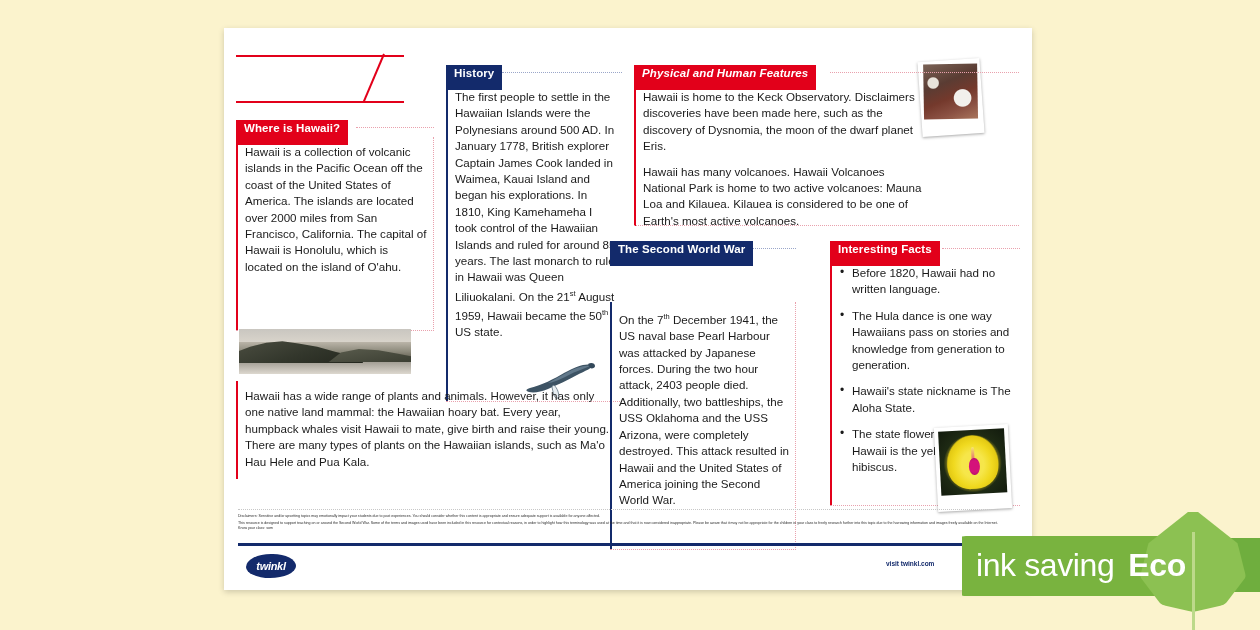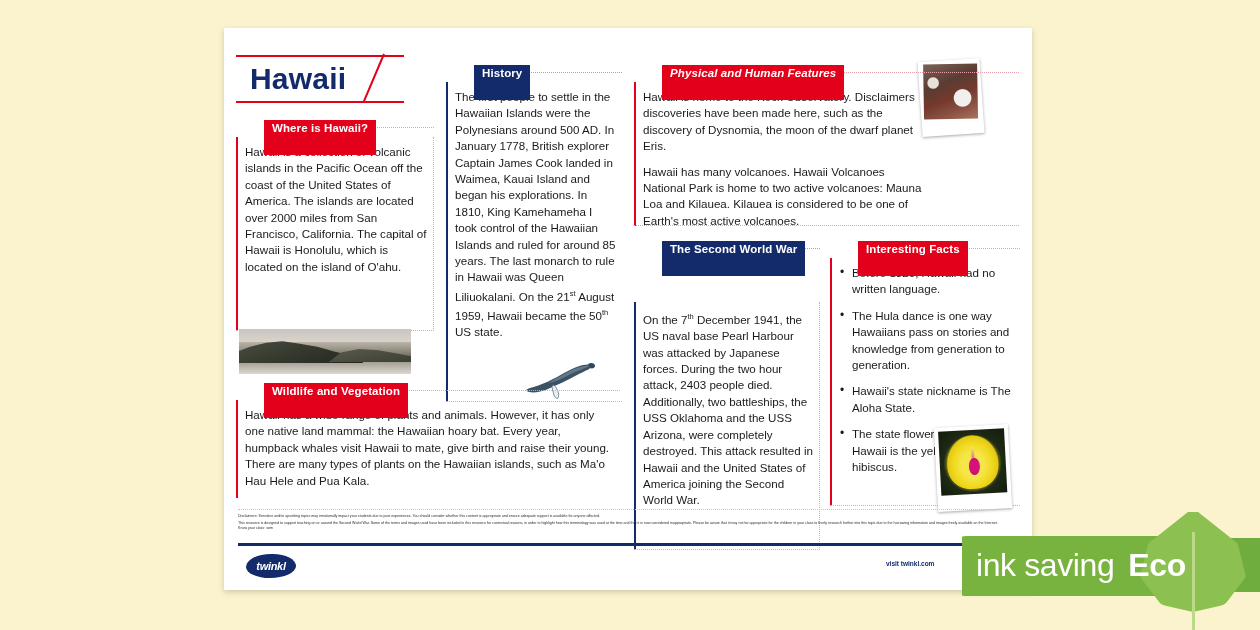--- a/index.html
+++ b/index.html
@@ -51,29 +51,28 @@
     letter-spacing: .2px;
     line-height: 40px;
   }
 
   
   .sect {
     position: absolute;
   }
   .sect-head {
     display: inline-block;
-    padding: 2px 8px 21px 8px;
+    padding: 2px 8px 11px 8px;
     font-size: 11.5px;
     font-weight: bold;
     color: #ffffff;
     letter-spacing: .1px;
     white-space: nowrap;
     position: relative;
     z-index: 3;
-    margin-left: 28px;
   }
   .head-red { background: #e2001a; }
   .head-navy { background: #132a6b; }
   .dotline {
     position: absolute;
     height: 0; border-top: 1px dotted #e9a1ad;
     top: 9px; z-index: 1;
   }
   .dotline.navy { border-top-color: #9aa6c9; }
   .sect-body {
@@ -108,21 +107,21 @@
   }
   .dotted-bottom {
     position: absolute; left: 0; right: 0; bottom: 0;
     border-top: 1px dotted #e9a1ad;
   }
 
   
   #sect-where   { left: 12px;  top: 90px;  width: 198px; }
   #sect-history { left: 222px; top: 35px;  width: 176px; }
   #sect-physical{ left: 410px; top: 35px;  width: 385px; }
-  #sect-wwii    { left: 410px; top: 211px; width: 186px; }
+  #sect-wwii    { left: 386px; top: 211px; width: 186px; }
   #sect-facts   { left: 606px; top: 211px; width: 190px; }
   #sect-wild    { left: 12px;  top: 353px; width: 384px; }
 
   
   .photo-landscape {
     position: absolute;
     left: 15px; top: 301px;
     width: 172px; height: 45px;
     background:
       linear-gradient(to bottom, #c9c6c0 0%, #d8d3ca 28%, #b8b2a6 30%, #8d8a7c 50%, #6e6a5c 62%, #cfcac2 72%, #e3ded6 100%);
@@ -295,21 +294,20 @@
 <body>
 
 <div id="stage">
 
   <div class="sheet">
 
     <div class="title-banner">
       <div class="bar-top"></div>
       <div class="bar-bot"></div>
       <div class="slash"></div>
-      <div class="title-text">Hawaii</div>
     </div>
 
     <div class="sect" id="sect-where">
       <div style="position:relative;height:19px;">
         <span class="sect-head head-red">Where is Hawaii?</span>
         <div class="dotline" style="left:120px; right:0;"></div>
       </div>
       <div class="sect-body" style="height:194px;">
         <span>Hawaii is a collection of volcanic islands in the Pacific Ocean off the coast of the United States of America. The islands are located over 2000 miles from San Francisco, California. The capital of Hawaii is Honolulu, which is located on the island of O'ahu.</span>
         <div class="dotted-right"></div>
@@ -387,24 +385,20 @@
     </div>
 
     <svg class="whale" viewBox="0 0 72 40">
       <path d="M68 4 C62 2 52 5 40 12 C30 18 18 24 6 27 C2 28 1 30 5 31 C10 32 17 31 24 28 C33 24 44 19 53 14 C61 10 69 7 68 4 Z" fill="#3d5364"></path>
       <path d="M66 5 C60 4 51 7 42 12 C36 15 30 19 24 22 C28 22 35 19 43 15 C52 10 62 7 66 5 Z" fill="#61788a"></path>
       <path d="M30 24 C33 27 36 33 34 37 C33 38 31 37 30 34 C29 31 28 27 28 25 Z" fill="#e8eef2" stroke="#4a6070" stroke-width="0.7"></path>
       <path d="M64 3 C67 1 71 2 71 5 C71 7 68 8 66 7 Z" fill="#33485a"></path>
     </svg>
 
     <div class="sect" id="sect-wild">
-      <div style="position:relative;height:19px;">
-        <span class="sect-head head-red">Wildlife and Vegetation</span>
-        <div class="dotline" style="left:164px; right:0;"></div>
-      </div>
       <div class="sect-body" style="height:98px;">
         <span>Hawaii has a wide range of plants and animals. However, it has only one native land mammal: the Hawaiian hoary bat. Every year, humpback whales visit Hawaii to mate, give birth and raise their young. There are many types of plants on the Hawaiian islands, such as Ma'o Hau Hele and Pua Kala.</span>
       </div>
     </div>
 
     <div class="disclaimer">
       <div class="dots"></div>
       <p>Disclaimers: Sensitive and/or upsetting topics may emotionally impact your students due to past experiences. You should consider whether this content is appropriate and ensure adequate support is available for anyone affected.</p>
       <p>This resource is designed to support teaching on or around the Second World War. Some of the terms and images used have been included in this resource for contextual reasons, in order to highlight how this terminology was used at the time and that it is now considered inappropriate. Please be aware that it may not be appropriate for the children in your class to freely research further into this topic due to the harrowing information and images freely available on the Internet. Know your class: som</p>
     </div>

